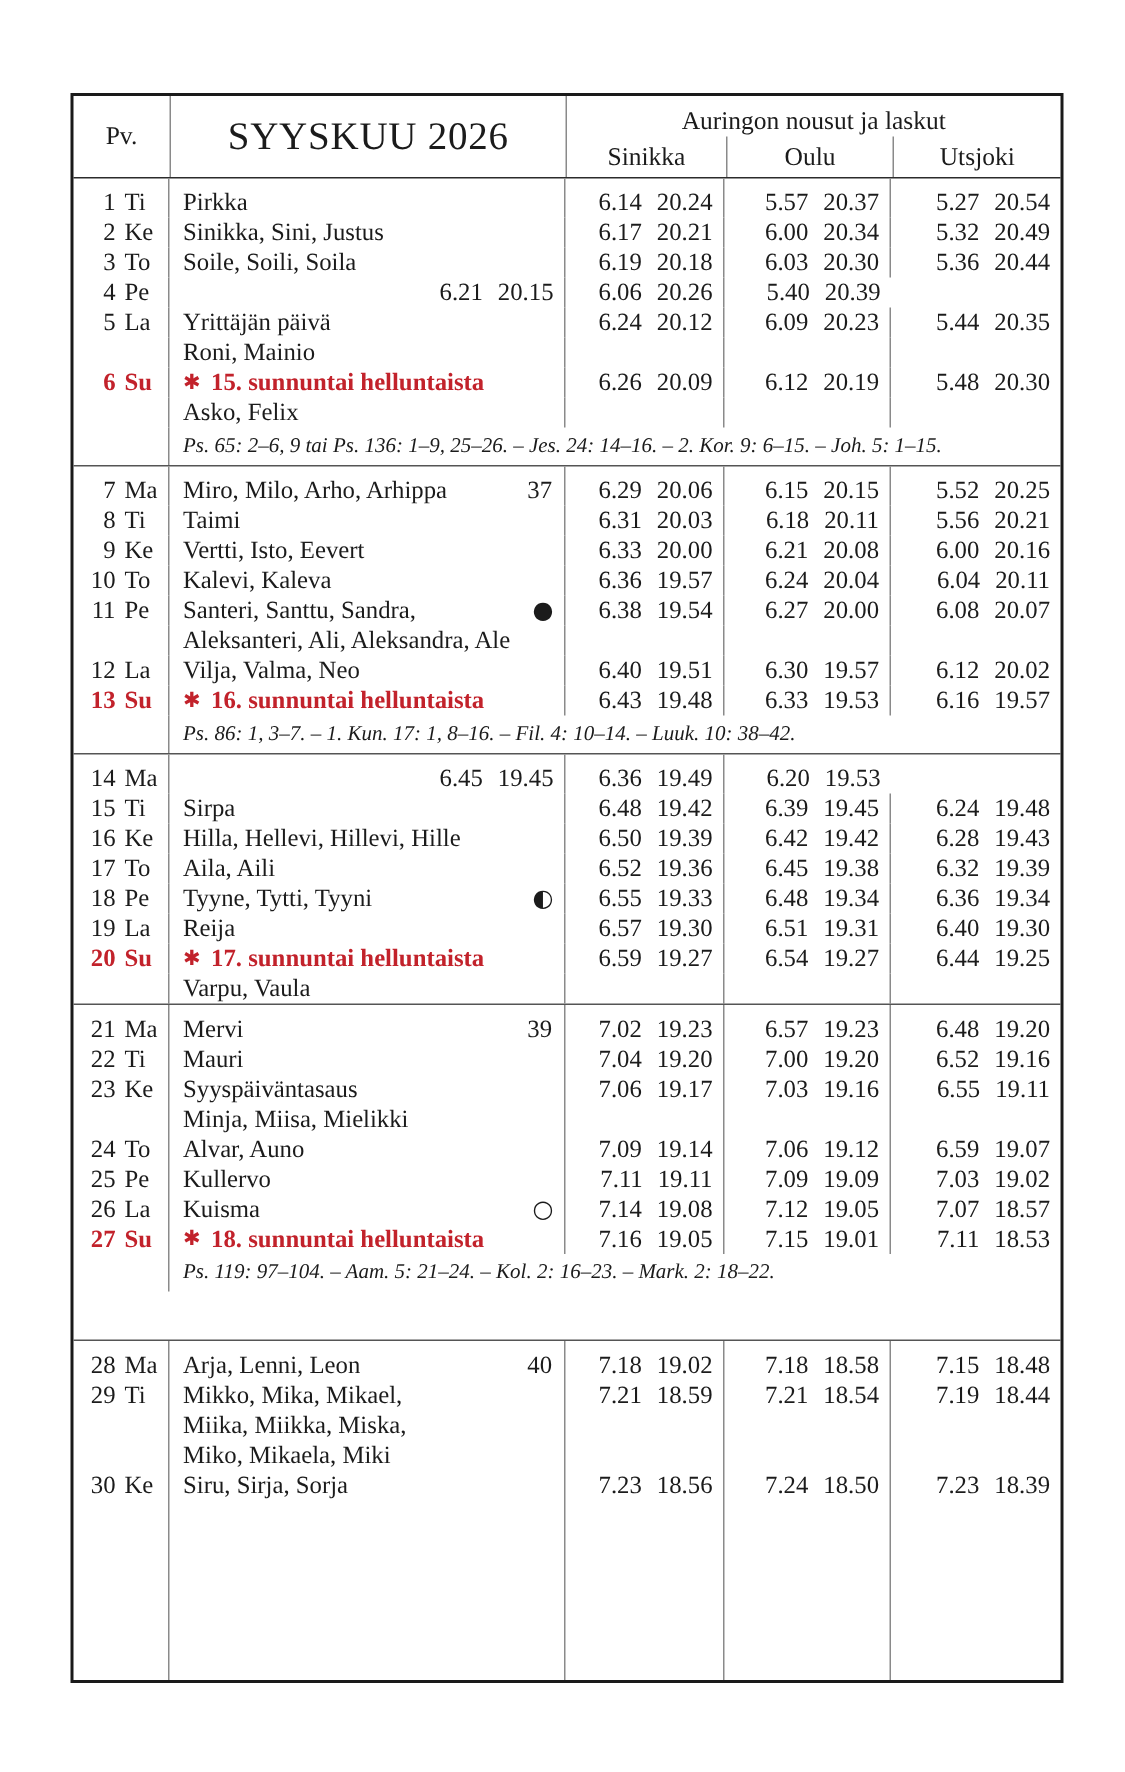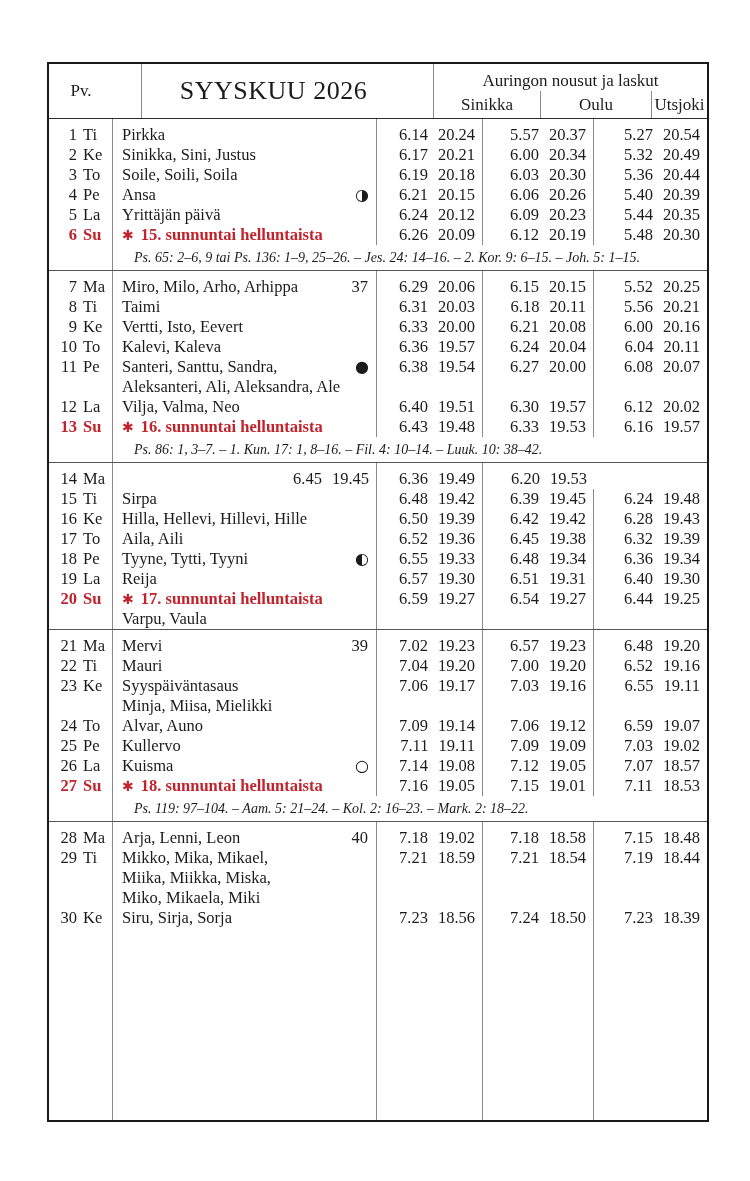--- a/index.html
+++ b/index.html
@@ -8,48 +8,48 @@
     font-family:"Liberation Serif","DejaVu Serif",serif;
     color:#1b1b1b;font-size:16.5px;line-height:20px;
     -webkit-font-smoothing:antialiased;
   }
   .calendar{
     position:absolute;left:47px;top:62px;width:662px;height:1060px;
     border:2px solid #1a1a1a;box-sizing:border-box;
     display:flex;flex-direction:column;background:#fff;
   }
   
-  .hdr{display:grid;grid-template-columns:64px 264px 1fr;height:54px;border-bottom:1.5px solid #2b2b2b;flex:0 0 auto;gap:28px;}
+  .hdr{display:grid;grid-template-columns:64px 264px 1fr;height:54px;border-bottom:1.5px solid #2b2b2b;flex:0 0 auto;}
   .hc{display:flex;align-items:center;justify-content:center;}
   .pvh{font-size:17px;}
   .month{font-size:26px;letter-spacing:.5px;border-left:1px solid #8a8a8a;}
   .sunhdr{display:flex;flex-direction:column;border-left:1px solid #8a8a8a;}
   .sun-title{height:27px;display:flex;align-items:flex-end;justify-content:center;font-size:17px;}
   .cities{flex:1;display:grid;grid-template-columns:106px 111px 1fr;}
   .city{display:flex;align-items:center;justify-content:center;font-size:17px;}
   .city + .city{border-left:1px solid #8a8a8a;}
   
   .wb{flex:0 0 auto;}
   .wb + .wb{border-top:1px solid #555;}
-  .wb5{flex:1 1 auto;display:flex;flex-direction:column;}
+  .wb5{flex:1 1 auto;display:flex;flex-direction:column;margin-top:32px;}
   .line{display:grid;grid-template-columns:64px 264px 106px 111px 1fr;height:20px;}
   .line.first{height:26px;}
   .c{display:flex;align-items:center;white-space:nowrap;overflow:visible;}
   .line.first .c{align-items:flex-end;}
   .b{border-right:1px solid #8a8a8a;}
   .num{display:inline-block;width:28px;text-align:right;}
   .wd{margin-left:6px;font-family:Liberation Serif, serif;}
   .nm{padding-left:9px;position:relative;}
   .wk{position:absolute;right:8px;bottom:0;line-height:20px;}
   .moon{position:absolute;right:7px;bottom:0;line-height:20px;font-family:"DejaVu Sans",sans-serif;font-size:16px;}
   .star{font-family:"DejaVu Sans",sans-serif;font-size:14px;margin-right:7px;color:var(--red);line-height:20px;}
   .red{color:var(--red);}
   .bold{font-weight:bold;}
   .tc{justify-content:flex-end;gap:10px;padding-right:7px;}
-  .ps-row{display:grid;grid-template-columns:64px 1fr;height:25px;gap:12px;}
+  .ps-row{display:grid;grid-template-columns:64px 1fr;height:25px;}
   .ps{font-style:italic;font-size:14px;padding-left:9px;display:flex;align-items:center;white-space:nowrap;overflow:visible;}
   .filler{flex:1 1 auto;display:grid;grid-template-columns:64px 264px 106px 111px 1fr;min-height:0;}
   .filler .fb{border-right:1px solid #8a8a8a;}
 </style>
 </head>
 <body>
 
 <div class="calendar">
   <div class="hdr">
     <div class="hc pvh">Pv.</div>
@@ -126,24 +126,20 @@
           <div class="c tc">
             <span>5.36</span>
             <span>20.44</span>
           </div>
         </div>
         <div class="line">
           <div class="c b">
             <span class="num">4</span>
             <span class="wd">Pe</span>
           </div>
-          <div class="c nm b">
-            <span>Ansa</span>
-            <span class="moon">◑</span>
-          </div>
           <div class="c tc b">
             <span>6.21</span>
             <span>20.15</span>
           </div>
           <div class="c tc b">
             <span>6.06</span>
             <span>20.26</span>
           </div>
           <div class="c tc">
             <span>5.40</span>
@@ -165,40 +161,58 @@
           <div class="c tc b">
             <span>6.09</span>
             <span>20.23</span>
           </div>
           <div class="c tc">
             <span>5.44</span>
             <span>20.35</span>
           </div>
         </div>
         <div class="line">
+          <div class="c b"></div>
+          <div class="c nm b">
+            <span>Roni, Mainio</span>
+          </div>
+          <div class="c tc b"></div>
+          <div class="c tc b"></div>
+          <div class="c tc"></div>
+        </div>
+        <div class="line">
           <div class="c b">
             <span class="num red bold">6</span>
             <span class="wd red bold">Su</span>
           </div>
           <div class="c nm b">
             <span class="star">✱</span>
             <span class="red bold">15. sunnuntai helluntaista</span>
           </div>
           <div class="c tc b">
             <span>6.26</span>
             <span>20.09</span>
           </div>
           <div class="c tc b">
             <span>6.12</span>
             <span>20.19</span>
           </div>
           <div class="c tc">
             <span>5.48</span>
             <span>20.30</span>
           </div>
+        </div>
+        <div class="line">
+          <div class="c b"></div>
+          <div class="c nm b">
+            <span>Asko, Felix</span>
+          </div>
+          <div class="c tc b"></div>
+          <div class="c tc b"></div>
+          <div class="c tc"></div>
         </div>
         <div class="ps-row">
           <div class="c b"></div>
           <div class="ps">Ps. 65: 2–6, 9 tai Ps. 136: 1–9, 25–26. – Jes. 24: 14–16. – 2. Kor. 9: 6–15. – Joh. 5: 1–15.</div>
         </div>
       </section>
       <section class="wb">
         <div class="line first">
           <div class="c b">
             <span class="num">7</span>

